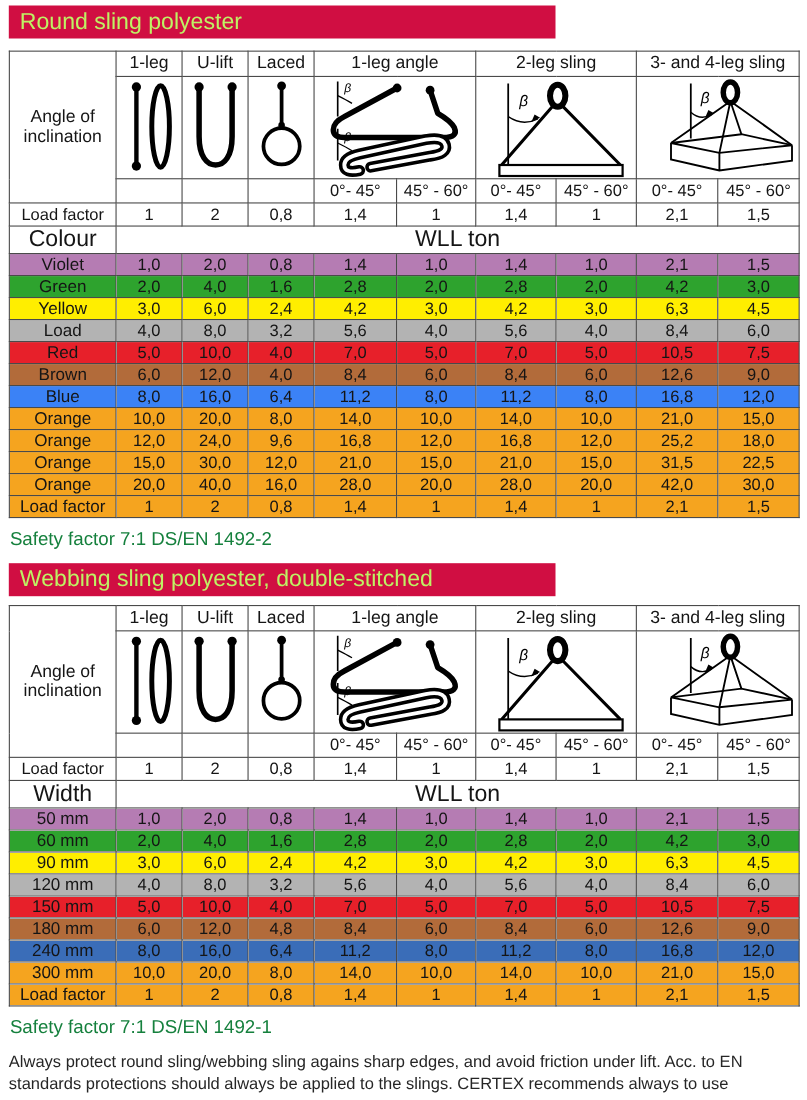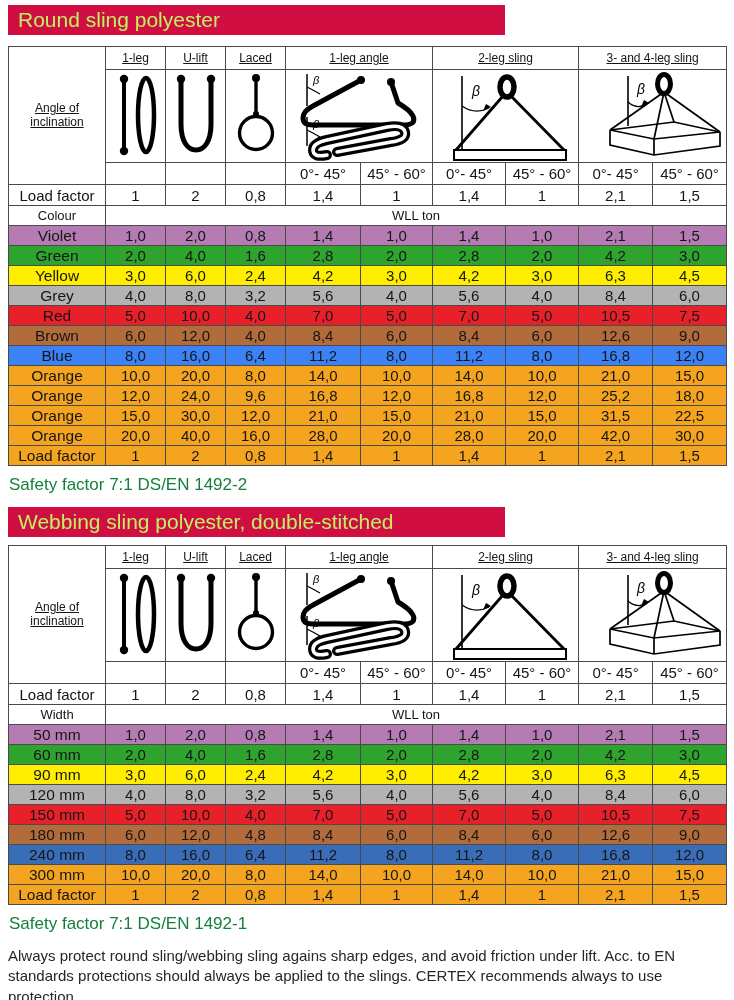--- a/index.html
+++ b/index.html
@@ -21,25 +21,25 @@
   }
   table.sling td{
     border:1px solid #4a4a4a;
     text-align:center;vertical-align:middle;
     font-size:15px;padding:0;overflow:hidden;
     color:#151515;
   }
   col.c0{width:97px}col.c1{width:60px}col.c2{width:60px}col.c3{width:60px}
   col.c4{width:75px}col.c5{width:72px}col.c6{width:73px}col.c7{width:73px}
   col.c8{width:74px}col.c9{width:74px}
-  tr.ra td{height:22px;font-size:12px;text-decoration:underline;}
+  tr.ra td{height:22px;font-size:16px;}
   tr.rb td{height:92px;}
   tr.rc td{height:21px;}
   tr.rd td{height:20px;}
-  tr.re td{height:19px;font-size:13px;}
+  tr.re td{height:19px;font-size:21px;}
   tbody.data td{height:19px;}
   tbody.data td.lbl{font-size:15.5px;}
   td.corner{
     vertical-align:bottom;text-align:left;
     padding:0 2px 3px 4px;font-size:15.5px;line-height:1.12;
   }
   .icon-cell svg{display:block;margin:0 auto;}
   p.safety{
     font-size:17px;margin:9px 0 12px 1px;color:#15803d;
   }
@@ -200,21 +200,21 @@
           <td>6,0</td>
           <td>2,4</td>
           <td>4,2</td>
           <td>3,0</td>
           <td>4,2</td>
           <td>3,0</td>
           <td>6,3</td>
           <td>4,5</td>
         </tr>
         <tr style="background-color: rgb(179, 179, 179);">
-          <td class="lbl">Grey</td>
+          <td class="lbl">Load</td>
           <td>4,0</td>
           <td>8,0</td>
           <td>3,2</td>
           <td>5,6</td>
           <td>4,0</td>
           <td>5,6</td>
           <td>4,0</td>
           <td>8,4</td>
           <td>6,0</td>
         </tr>

